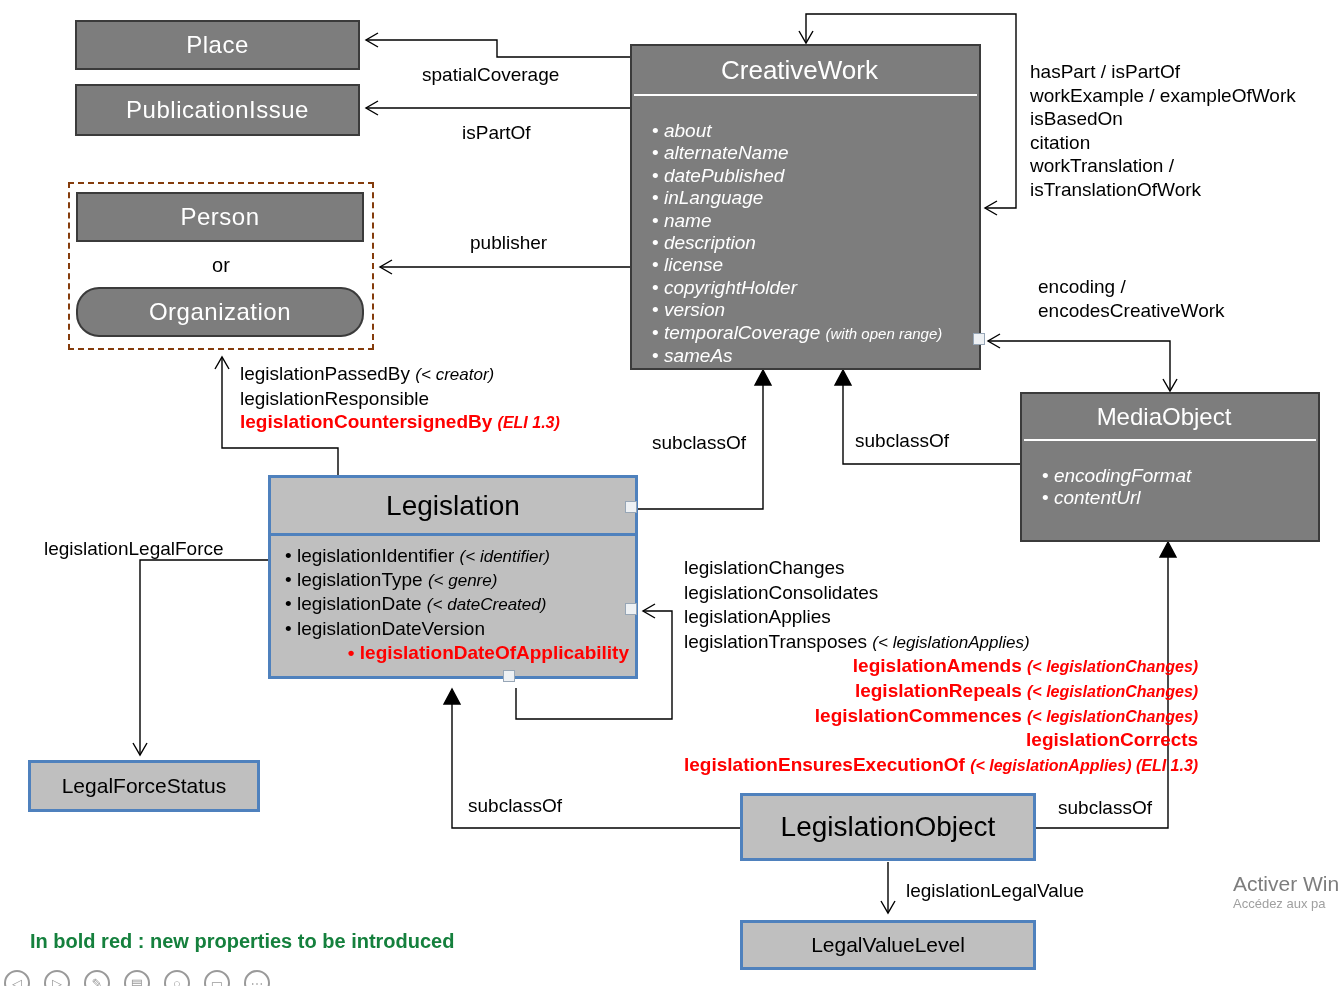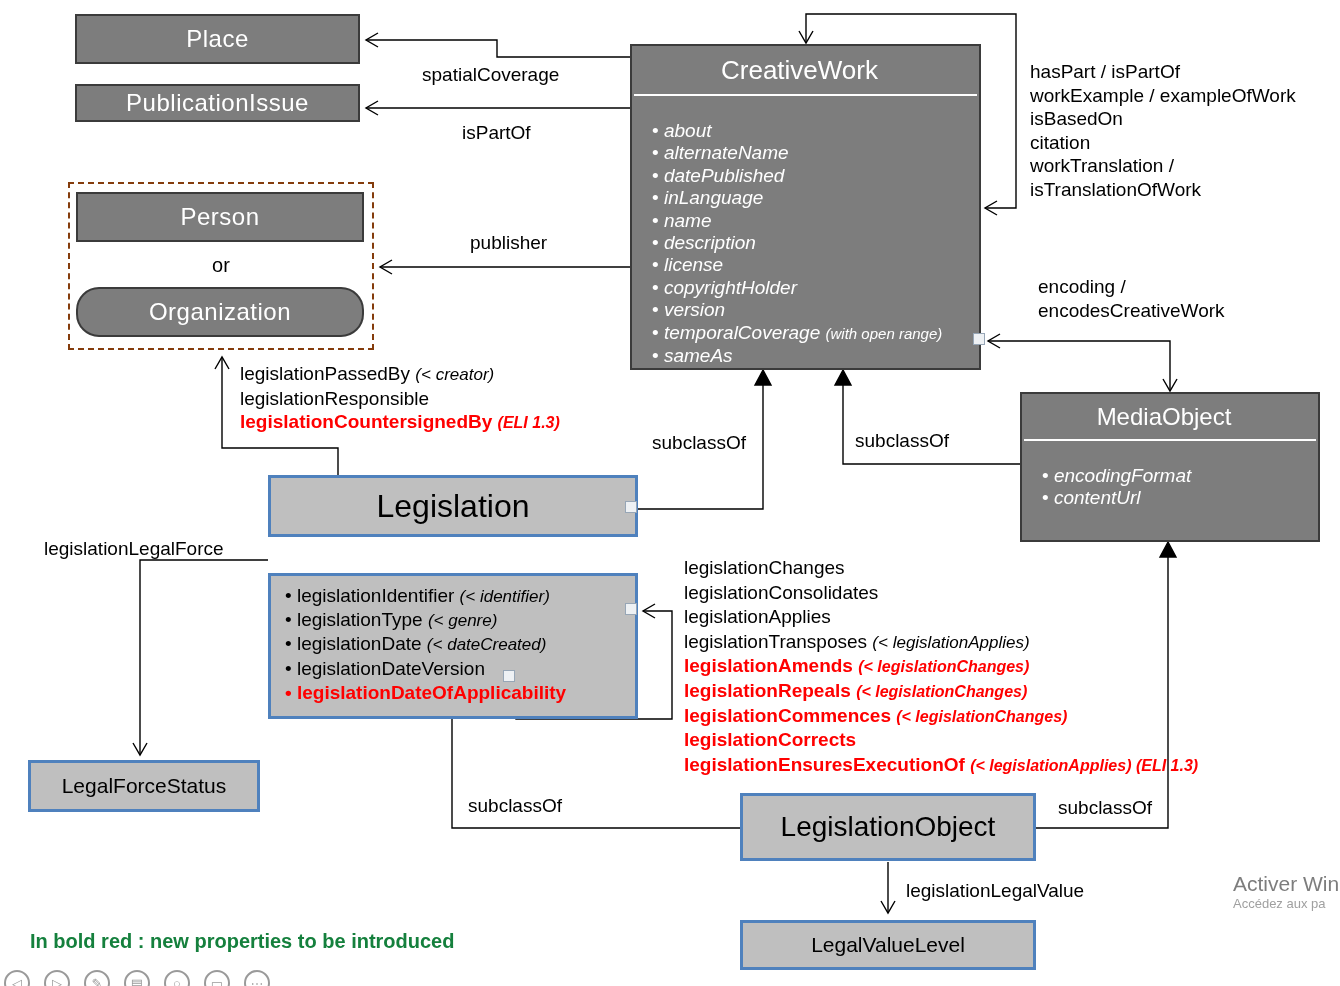--- a/index.html
+++ b/index.html
@@ -22,21 +22,21 @@
   .dashed-group { position: absolute; z-index: 2; border: 2px dashed #843c0c; background: #fff; }
   .or-label { position: absolute; z-index: 3; font-size: 20px; color: #000; text-align: center; }
 
   .blue-box { position: absolute; z-index: 2; background: #bfbfbf; border: 3px solid #4f81bd;
               color: #000; display: flex; align-items: center; justify-content: center; }
   .blue-props { position: absolute; z-index: 2; background: #bfbfbf; border: 3px solid #4f81bd;
                 color: #000; padding: 8px 6px 0 14px; }
   .lgp { font-size: 19px; line-height: 23.2px; white-space: nowrap; }
   .lgp::before { content: "\2022\00a0"; }
   .pnote { font-style: italic; font-size: 17px; }
-  .new { color: #f00; font-weight: bold; }
+  .new { color: #f00; font-weight: bold; text-align: right; }
   .new .pnote { font-size: 16px; }
 
   .label { position: absolute; z-index: 3; font-size: 19px; color: #000; white-space: nowrap; }
   .list-block div { line-height: 23.6px; white-space: nowrap; }
 
   .handle { position: absolute; z-index: 4; width: 12px; height: 12px; background: #eef1f4;
             border: 1px solid #97a6b6; }
 
   .footer-note { position: absolute; z-index: 3; font-size: 20px; font-weight: bold; color: #15803d; white-space: nowrap; }
   .watermark { position: absolute; z-index: 3; white-space: nowrap; }
@@ -105,25 +105,25 @@
         <polyline points="1036,828 1168,828 1168,557"></polyline>
         <polygon points="1168,542 1160,557 1176,557" fill="#000"></polygon>
       </g>
       <g>
         <polyline points="888,862 888,913"></polyline>
         <polyline points="881,901 888,913 895,901"></polyline>
       </g>
     </g>
   </svg>
 
-  <div class="gray-box" style="left:75px;top:14px;width:285px;height:50px;">
+  <div class="gray-box" style="left:75px;top:20px;width:285px;height:50px;">
     <span>Place</span>
   </div>
 
-  <div class="gray-box" style="left:75px;top:84px;width:285px;height:38px;">
+  <div class="gray-box" style="left:75px;top:84px;width:285px;height:52px;">
     <span>PublicationIssue</span>
   </div>
 
   <div class="dashed-group" style="left:68px;top:182px;width:306px;height:168px;"></div>
   <div class="gray-box" style="left:76px;top:192px;width:288px;height:50px;">
     <span>Person</span>
   </div>
   <div class="or-label" style="left:68px;top:254px;width:306px;">or</div>
   <div class="gray-box" style="left:76px;top:287px;width:288px;height:50px;border-radius:23px;">
     <span>Organization</span>
@@ -149,24 +149,24 @@
 
   <div class="class-box" style="left:1020px;top:392px;width:300px;height:150px;">
     <div class="hdr" style="font-size:24px;">MediaObject</div>
     <div class="sep"></div>
     <div class="props">
       <div class="cwp"><span>encodingFormat</span></div>
       <div class="cwp"><span>contentUrl</span></div>
     </div>
   </div>
 
-  <div class="blue-box" style="left:268px;top:475px;width:370px;height:62px;font-size:32px;">
+  <div class="blue-box" style="left:268px;top:475px;width:370px;height:62px;font-size:28px;">
     <span>Legislation</span>
   </div>
-  <div class="blue-props" style="left:268px;top:573px;width:370px;height:146px;">
+  <div class="blue-props" style="left:268px;top:533px;width:370px;height:146px;">
     <div class="lgp"><span>legislationIdentifier</span> <span class="pnote">(&lt; identifier)</span></div>
     <div class="lgp"><span>legislationType</span> <span class="pnote">(&lt; genre)</span></div>
     <div class="lgp"><span>legislationDate</span> <span class="pnote">(&lt; dateCreated)</span></div>
     <div class="lgp"><span>legislationDateVersion</span> <span class="pnote"></span></div>
     <div class="lgp new"><span>legislationDateOfApplicability</span> <span class="pnote"></span></div>
   </div>
 
   <div class="blue-box" style="left:28px;top:760px;width:232px;height:52px;font-size:21px;">
     <span>LegalForceStatus</span>
   </div>

